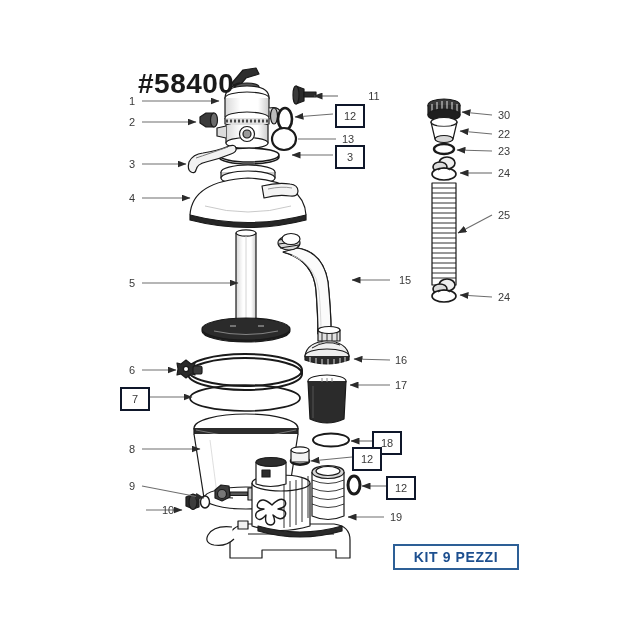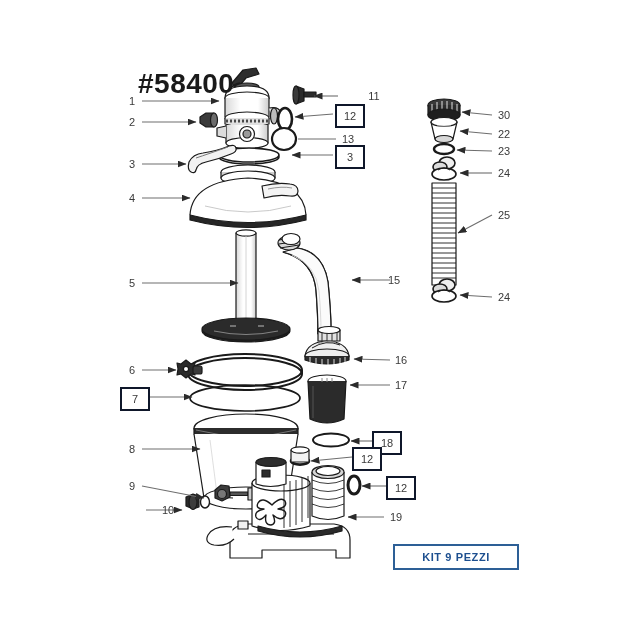--- a/index.html
+++ b/index.html
@@ -19,21 +19,21 @@
   }
   
   .lblbox{
     position:absolute;border:2px solid #0f172a;background:#ffffff;
     font-size:11px;color:#3a3a3a;text-align:center;line-height:20px;
     width:26px;height:20px;box-sizing:content-box;
   }
   .kitbox{
     position:absolute;left:393px;top:544px;width:122px;height:22px;
     border:2px solid #2d5f96;background:#fff;
-    color:#1d4f8f;font-size:11px;font-weight:bold;letter-spacing:.6px;
+    color:#1d4f8f;font-size:14px;font-weight:bold;letter-spacing:.6px;
     text-align:center;line-height:22px;
   }
   #svgroot{position:absolute;left:0;top:0;}
 </style>
 </head>
 <body>
 
 <div id="stage">
 
   <svg id="svgroot" width="640" height="640" viewBox="0 0 640 640">
@@ -370,21 +370,21 @@
   <div class="lbl" style="left:126px;top:158px;width:12px;">3</div>
   <div class="lbl" style="left:126px;top:192px;width:12px;">4</div>
   <div class="lbl" style="left:126px;top:277px;width:12px;">5</div>
   <div class="lbl" style="left:126px;top:364px;width:12px;">6</div>
   <div class="lbl" style="left:126px;top:443px;width:12px;">8</div>
   <div class="lbl" style="left:126px;top:480px;width:12px;">9</div>
   <div class="lbl" style="left:122px;top:504px;width:20px;margin-left:36px;">10</div>
 
   <div class="lbl" style="left:342px;top:90px;width:16px;margin-left:24px;">11</div>
   <div class="lbl" style="left:340px;top:133px;width:16px;">13</div>
-  <div class="lbl" style="left:386px;top:274px;width:16px;">15</div>
+  <div class="lbl" style="left:397px;top:274px;width:16px;">15</div>
   <div class="lbl" style="left:393px;top:354px;width:16px;">16</div>
   <div class="lbl" style="left:393px;top:379px;width:16px;text-align:center;">17</div>
   <div class="lbl" style="left:388px;top:511px;width:16px;">19</div>
 
   <div class="lbl" style="left:496px;top:109px;width:16px;">30</div>
   <div class="lbl" style="left:496px;top:128px;width:16px;">22</div>
   <div class="lbl" style="left:496px;top:145px;width:16px;">23</div>
   <div class="lbl" style="left:496px;top:167px;width:16px;">24</div>
   <div class="lbl" style="left:496px;top:209px;width:16px;">25</div>
   <div class="lbl" style="left:496px;top:291px;width:16px;">24</div>

